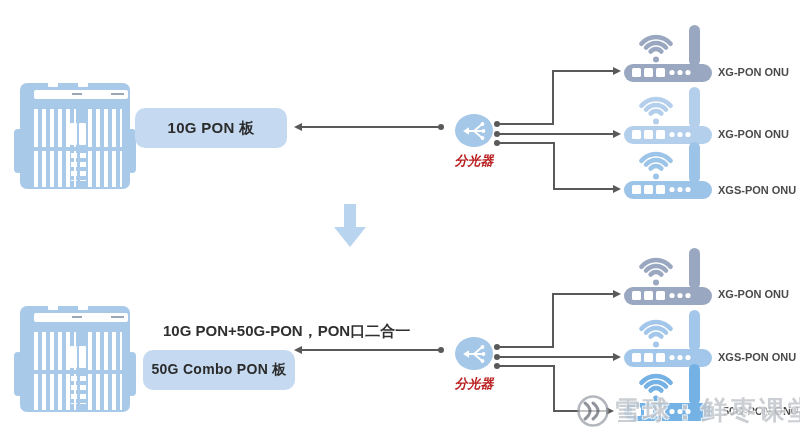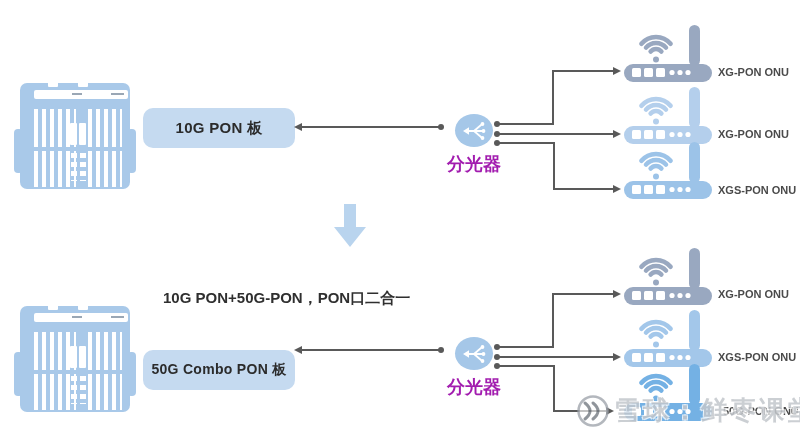--- a/index.html
+++ b/index.html
@@ -31,29 +31,29 @@
   
   .hline{position:absolute;height:2px;background:#595959;}
   .vline{position:absolute;width:2px;background:#595959;}
   .dot{position:absolute;width:6px;height:6px;border-radius:50%;background:#595959;}
   .arrow-r{position:absolute;width:0;height:0;border-top:4px solid rgba(0,0,0,0);border-bottom:4px solid rgba(0,0,0,0);border-left:8px solid #595959;}
   .arrow-l{position:absolute;width:0;height:0;border-top:4px solid rgba(0,0,0,0);border-bottom:4px solid rgba(0,0,0,0);border-right:8px solid #595959;}
 
   
   .splitter{width:38px;height:33px;border-radius:50%;background:#a5c7e8;display:flex;align-items:center;justify-content:center;}
   .splitter svg{width:26px;height:24px;}
-  .splitter-label{font-size:18px;font-weight:bold;color:#a21caf;width:56px;text-align:center;}
+  .splitter-label{font-size:13px;font-weight:bold;color:#b91c1c;width:56px;text-align:center;font-style:italic;}
 
   
   .onu-icon{display:block;width:90px;height:62px;}
   .onu-icon svg{width:90px;height:62px;display:block;}
   .onu-label{font-size:11px;font-weight:bold;color:#4a4a4a;white-space:nowrap;}
 
   
-  .note{font-size:15px;font-weight:600;color:#2f2f2f;white-space:nowrap;}
+  .note{font-size:15px;font-weight:600;color:#2f2f2f;white-space:nowrap;margin-top:33px;}
   .big-arrow svg{display:block;}
 
   
   .watermark{display:flex;align-items:center;gap:4px;z-index:50;opacity:.85;}
   .wm-text{
     font-size:26px;font-weight:bold;letter-spacing:3px;white-space:nowrap;
     color:rgba(158,164,172,.62);
     text-shadow:0 0 1px rgba(255,255,255,.95),-1px -1px 0 rgba(255,255,255,.85),1px 1px 0 rgba(255,255,255,.85),-1px 1px 0 rgba(255,255,255,.85),1px -1px 0 rgba(255,255,255,.85);
   }
 </style>
@@ -106,21 +106,21 @@
       <div class="slats" style="left:68px;top:26px;width:34px;height:38px"></div>
       <div class="slats" style="left:14px;top:68px;width:42px;height:36px"></div>
       <div class="slats" style="left:68px;top:68px;width:34px;height:36px"></div>
       <div class="mid-box" style="left:50px"></div>
       <div class="mid-box" style="left:59px"></div>
       <div class="mid-col" style="left:51px"></div>
       <div class="mid-col" style="left:60px"></div>
     </div>
   </div>
 
-  <div class="abs board-box" style="left:143px;top:108px">
+  <div class="abs board-box" style="left:135px;top:108px">
     <span>10G PON 板</span>
   </div>
 
   <div class="hline" style="left:302px;top:126px;width:139px"></div>
   <div class="arrow-l" style="left:294px;top:123px"></div>
   <div class="dot" style="left:438px;top:124px"></div>
 
   <div class="abs splitter" style="left:455px;top:114px">
     <svg viewBox="0 0 24 24">
         <use href="#splitter-shape"></use>

